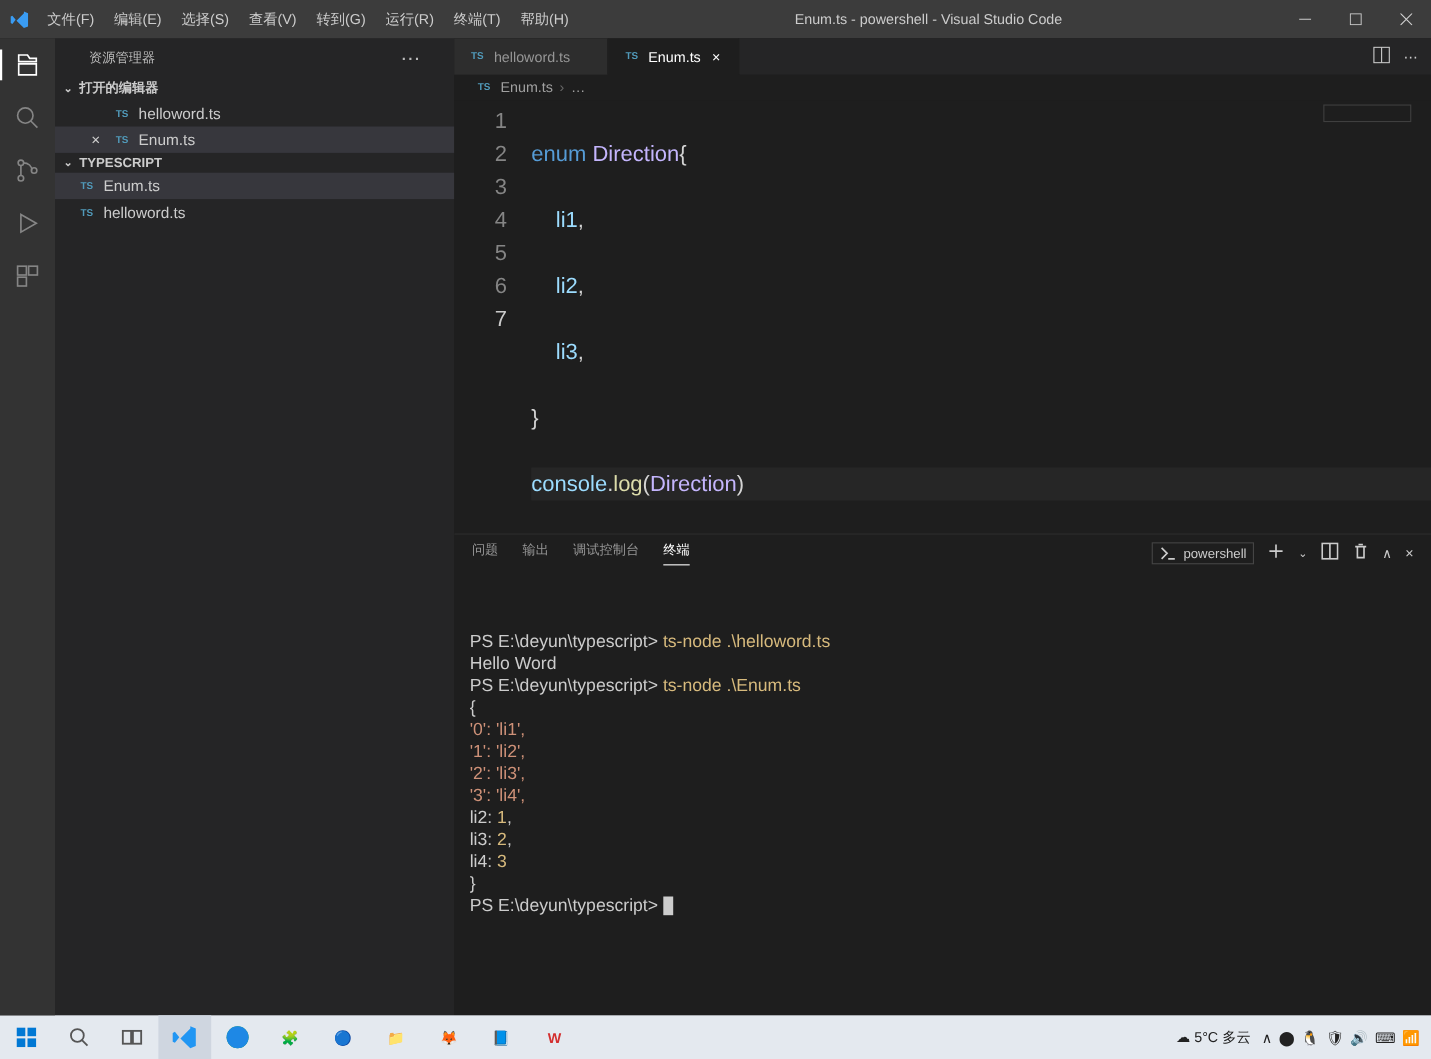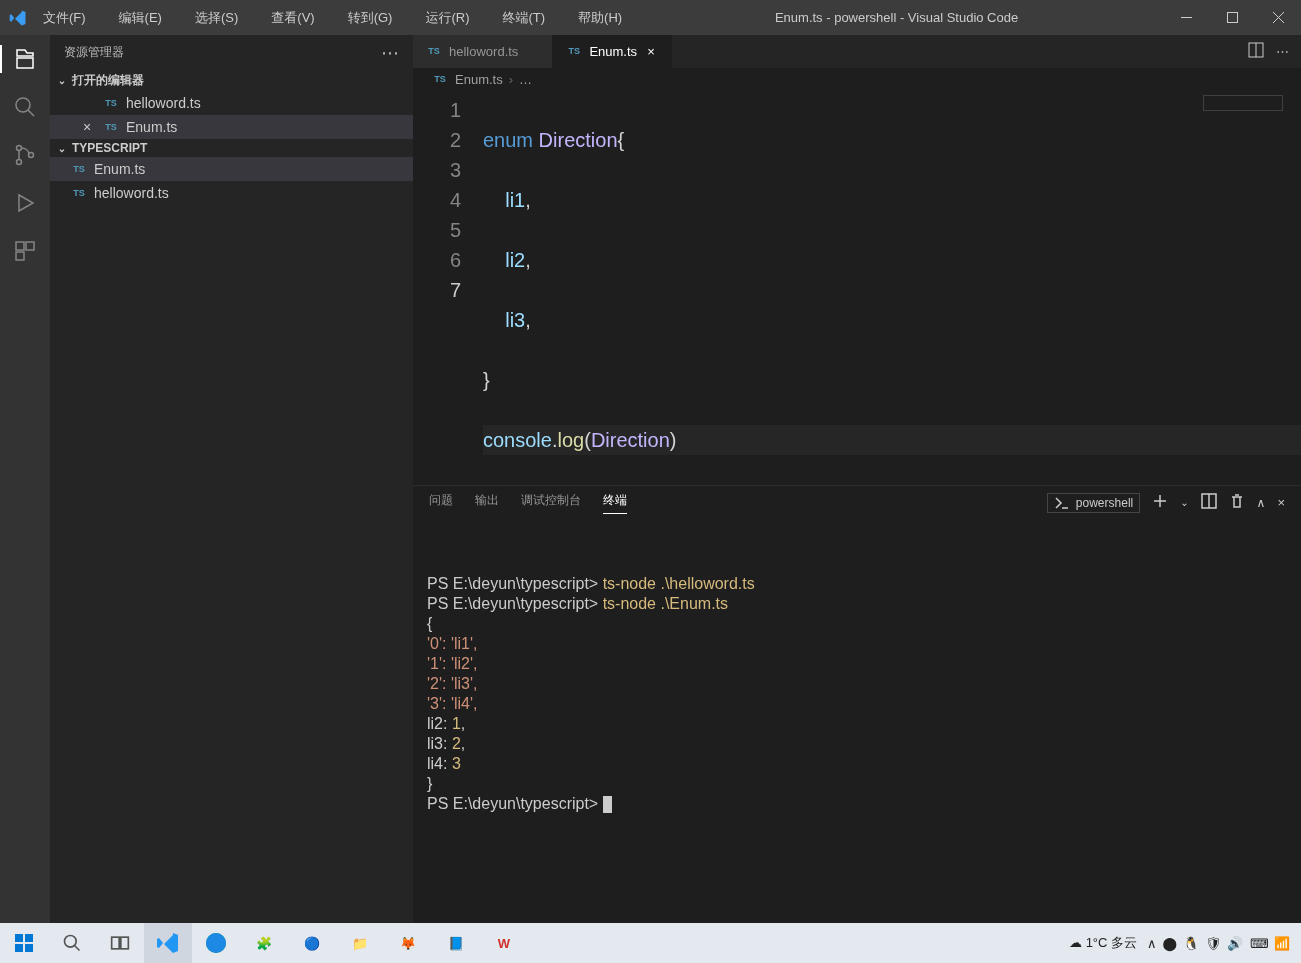--- a/index.html
+++ b/index.html
@@ -1,34 +1,34 @@
 <!DOCTYPE html>
 <html><head>
 <meta charset="utf-8">
 <style>
   * { margin:0; padding:0; box-sizing:border-box; font-family:"Segoe UI","Microsoft YaHei",sans-serif; }
   body { width:1301px; height:963px; background:#1e1e1e; color:#cccccc; overflow:hidden; font-size:13px; display:flex; flex-direction:column; }
   
   .titlebar { height:35px; background:#3c3c3c; display:flex; align-items:center; color:#cccccc; font-size:13px; }
   .vs-logo { width:35px; display:flex; align-items:center; justify-content:center; }
   .vs-logo svg { width:18px; height:18px; }
-  .menu { display:flex; gap:17px; height:100%; align-items:flex-start; }
+  .menu { display:flex; gap:2px; height:100%; align-items:flex-start; }
   .menu-item { padding:0 8px; height:100%; display:flex; align-items:center; cursor:default; }
   .title-center { flex:1; text-align:center; }
   .win-controls { display:flex; height:100%; }
   .win-btn { width:46px; display:flex; align-items:center; justify-content:center; cursor:default; }
   
   .body { flex:1; display:flex; min-height:0; }
   .activitybar { width:50px; background:#333333; display:flex; flex-direction:column; align-items:center; padding-top:10px; gap:20px; }
   .activity-icon { width:28px; height:28px; display:flex; align-items:center; justify-content:center; color:#858585; cursor:pointer; }
   .activity-icon.active { color:#fff; }
   .activity-icon svg { width:24px; height:24px; stroke:currentColor; fill:none; stroke-width:1.5; }
   .activity-indicator { position:absolute; left:0; width:2px; height:28px; background:#fff; }
   .sidebar { width:363px; background:#252526; display:flex; flex-direction:column; }
-  .sidebar-header { height:35px; display:flex; align-items:center; justify-content:space-between; padding:0 14px; font-size:12px; color:#bbbbbb; }
+  .sidebar-header { height:35px; display:flex; align-items:center; justify-content:space-between; padding:0 31px; font-size:12px; color:#bbbbbb; }
   .sidebar-header .dots { font-size:18px; color:#bbb; cursor:pointer; }
   .section-header { display:flex; align-items:center; gap:4px; padding:2px 6px; font-size:12px; font-weight:bold; color:#ccc; cursor:pointer; }
   .section-header .chev { font-size:10px; width:12px; text-align:center; }
   .file-row { display:flex; align-items:center; gap:6px; padding:2px 0 2px 28px; font-size:14px; color:#ccc; cursor:pointer; height:24px;}
   .file-row.active { background:#37373d; }
   .file-row .close { width:18px; visibility:hidden; text-align:center; }
   .file-row.active .close, .file-row:hover .close { visibility:visible; }
   .ts-badge { font-size:9px; font-weight:bold; color:#519aba; width:18px; text-align:center; background:transparent; }
   .folder-files .file-row { padding-left:20px; }
   
@@ -257,20 +257,21 @@
               </svg></span>
           <span><svg viewBox="0 0 16 16">
                 <path d="M3 4h10M5 4v10h6V4M6 2h4"></path>
               </svg></span>
           <span style="font-size:12px">∧</span>
           <span>×</span>
         </div>
       </div>
       <div class="terminal" id="terminal">
           <div><span>PS E:\deyun\typescript&gt;</span><span class="t-cmd"> ts-node .\helloword.ts</span></div>
+          <div>Hello Word</div>
           <div><span>PS E:\deyun\typescript&gt;</span><span class="t-cmd"> ts-node .\Enum.ts</span></div>
           <div>{</div>
           <div><span class="t-str">  '0': 'li1',</span></div>
           <div><span class="t-str">  '1': 'li2',</span></div>
           <div><span class="t-str">  '2': 'li3',</span></div>
           <div><span class="t-str">  '3': 'li4',</span></div>
           <div><span>  li2:</span><span class="t-cmd"> 1</span><span>,</span></div>
           <div><span>  li3:</span><span class="t-cmd"> 2</span><span>,</span></div>
           <div><span>  li4:</span><span class="t-cmd"> 3</span><span></span></div>
           <div>}</div>
@@ -316,21 +317,21 @@
     <div class="tb-btn">🧩</div>
     <div class="tb-btn">🔵</div>
     <div class="tb-btn">📁</div>
     <div class="tb-btn">🦊</div>
     <div class="tb-btn">📘</div>
     <div class="tb-btn">
         <span style="color:#d32f2f;font-weight:bold">W</span>
       </div>
   </div>
   <div class="tb-right">
-    <span>☁ <span>1°C</span> <span>多云</span></span>
+    <span>☁ <span>5°C</span> <span>多云</span></span>
     <span class="tray">
       <span>∧</span>
       <span>⬤</span>
       <span>🐧</span>
       <span>🛡</span>
       <span>🔊</span>
       <span>⌨</span>
       <span>📶</span>
     </span>
   </div>

